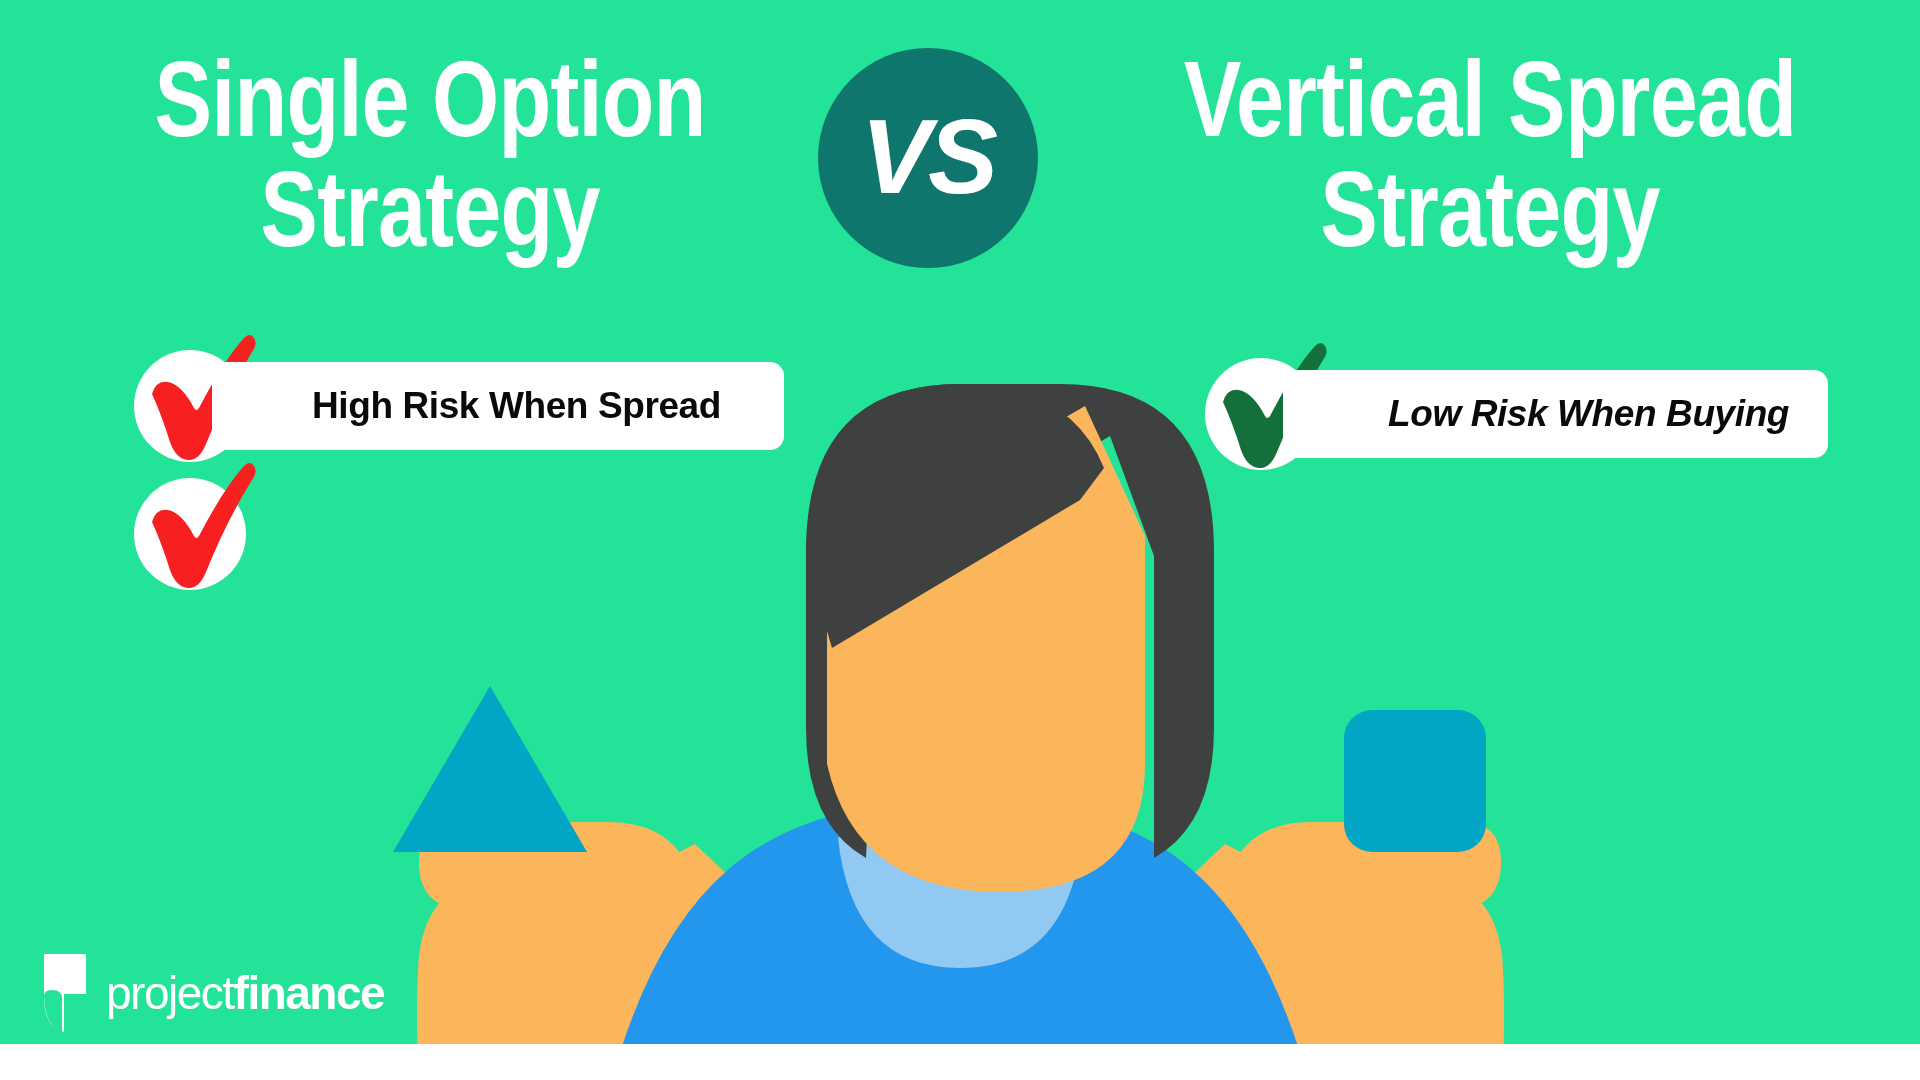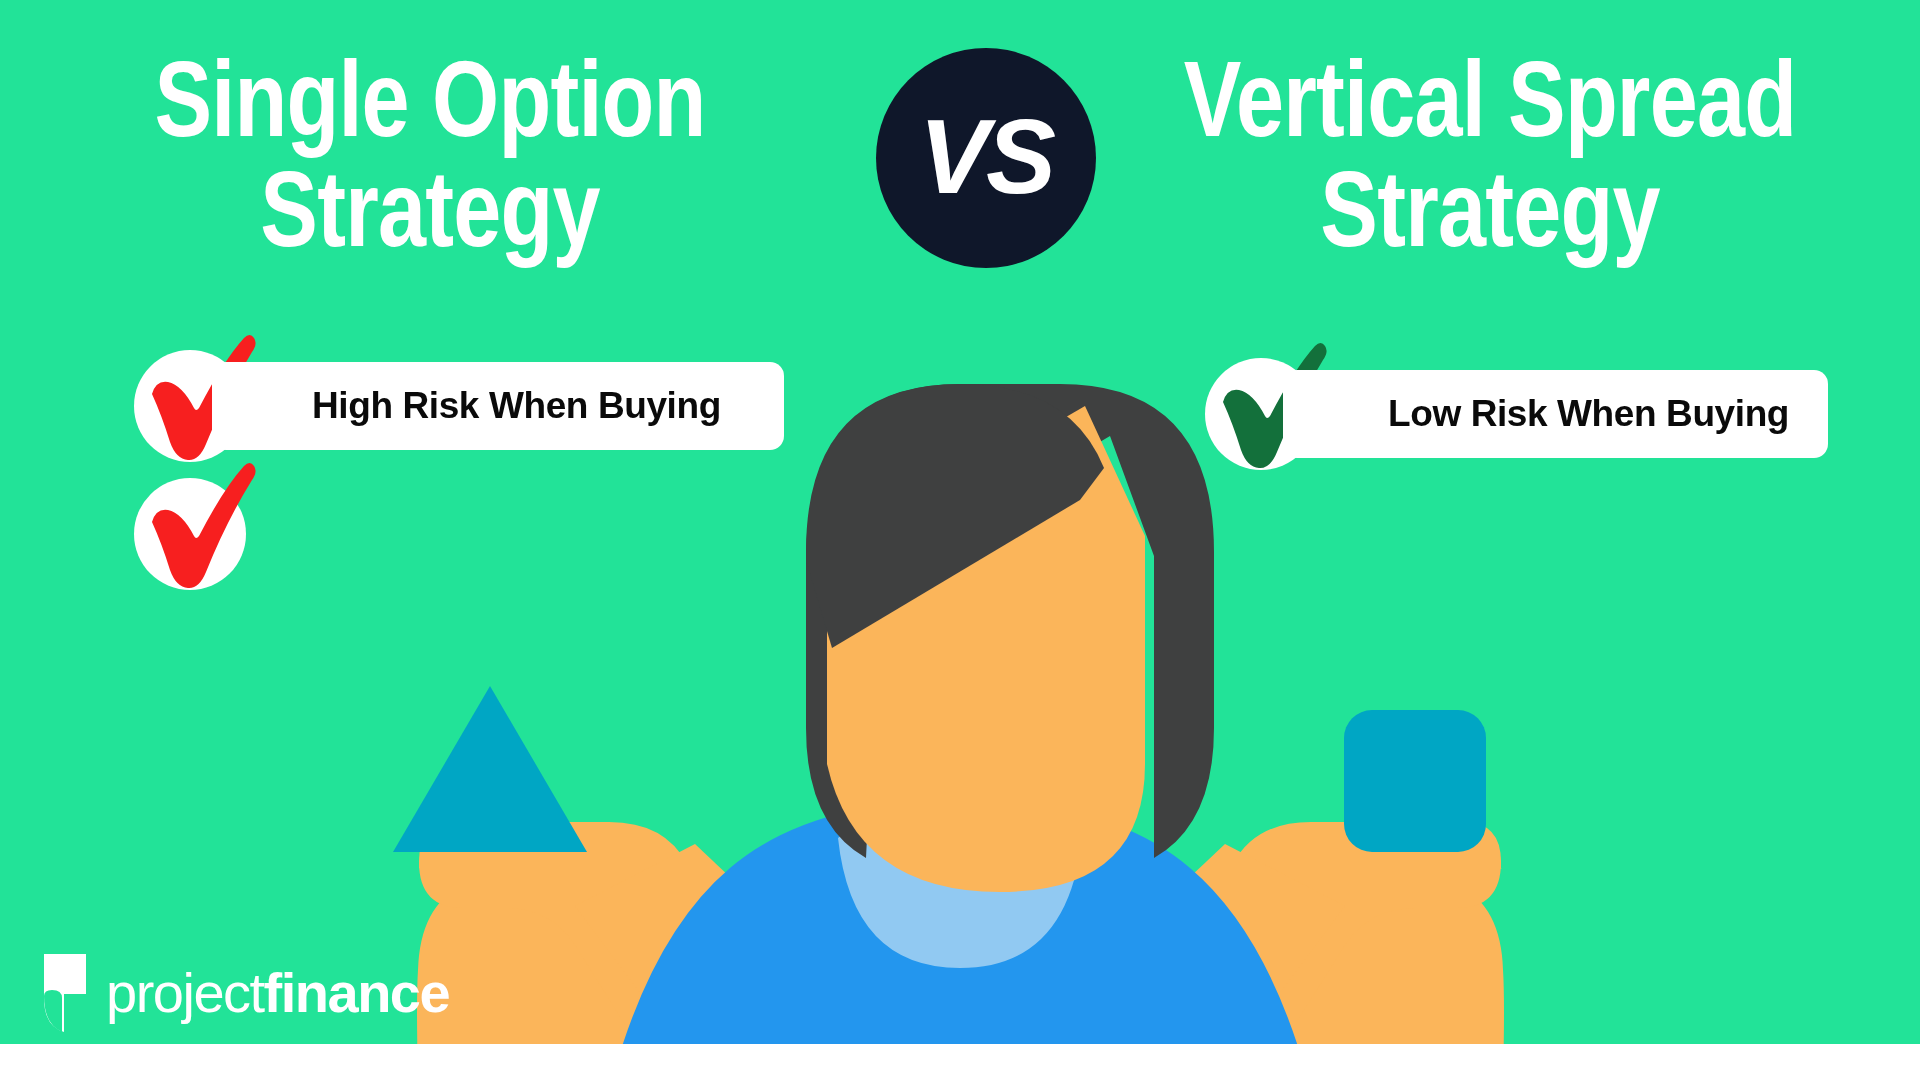--- a/index.html
+++ b/index.html
@@ -40,26 +40,26 @@
     left: 1060px;
     top: 44px;
     width: 860px;
     text-align: center;
     transform-origin: 50% 0%;
   }
 
   
   #vs-badge {
     position: absolute;
-    left: 876px;
+    left: 818px;
     top: 48px;
     width: 220px;
     height: 220px;
     border-radius: 50%;
-    background: #0f172a;
+    background: #0f766e;
     display: flex;
     align-items: center;
     justify-content: center;
   }
   #vs-text {
     color: #ffffff;
     font-family: "Liberation Sans", sans-serif;
     font-weight: 700;
     font-style: italic;
     font-size: 105px;
@@ -111,21 +111,21 @@
   
   #row-l1 { left: 134px; top: 350px; width: 640px; }
   #row-l2 { left: 134px; top: 478px; width: 640px; }
   #row-l1 .pill, #row-l2 .pill { left: 78px; width: 572px; }
   #row-l1 .pill-label, #row-l2 .pill-label { margin-left: 100px; }
 
   
   #row-r1 { left: 1205px; top: 358px; width: 640px; }
   #row-r2 { left: 1205px; top: 478px; width: 640px; }
   #row-r1 .pill, #row-r2 .pill { left: 78px; width: 545px; }
-  #row-r1 .pill-label, #row-r2 .pill-label { margin-left: 105px; }
+  #row-r1 .pill-label, #row-r2 .pill-label { margin-left: 105px; font-style: italic; }
 
   
   #illustration {
     position: absolute;
     left: 0;
     top: 0;
     width: 1920px;
     height: 1080px;
     pointer-events: none;
   }
@@ -136,21 +136,21 @@
     left: 40px;
     top: 950px;
     display: flex;
     align-items: center;
     height: 86px;
   }
   #logo-mark { margin-right: 16px; }
   #logo-text {
     color: #ffffff;
     font-family: "Liberation Sans", sans-serif;
-    font-size: 56px;
+    font-size: 46px;
     line-height: 1;
     letter-spacing: -1.5px;
   }
   #logo-text .lt-light { font-weight: 400; }
   #logo-text .lt-bold { font-weight: 700; }
 </style>
 </head>
 <body>
 
 <div id="stage">
@@ -192,21 +192,21 @@
   <div id="vs-badge">
     <span id="vs-text">VS</span>
   </div>
 
   <div class="feature-row" id="row-l1">
     <div class="check-disc"></div>
     <svg class="check-mark" viewBox="0 0 120 130">
       <path d="M12 62 q4 -14 16 -12 q14 3 26 26 q2 4 5 0 Q84 28 104 6 q6 -6 10 0 q4 6 -2 14 Q86 62 66 112 q-7 17 -18 16 q-12 -1 -18 -18 Q22 84 12 62 z" fill="#F71F1F"></path>
     </svg>
     <div class="pill">
-      <span class="pill-label">High Risk When Buying</span>
+      <span class="pill-label">High Risk When Spread</span>
     </div>
   </div>
 
   <div class="feature-row" id="row-l2">
     <div class="check-disc"></div>
     <svg class="check-mark" viewBox="0 0 120 130">
       <path d="M12 62 q4 -14 16 -12 q14 3 26 26 q2 4 5 0 Q84 28 104 6 q6 -6 10 0 q4 6 -2 14 Q86 62 66 112 q-7 17 -18 16 q-12 -1 -18 -18 Q22 84 12 62 z" fill="#F71F1F"></path>
     </svg>
   </div>
 

